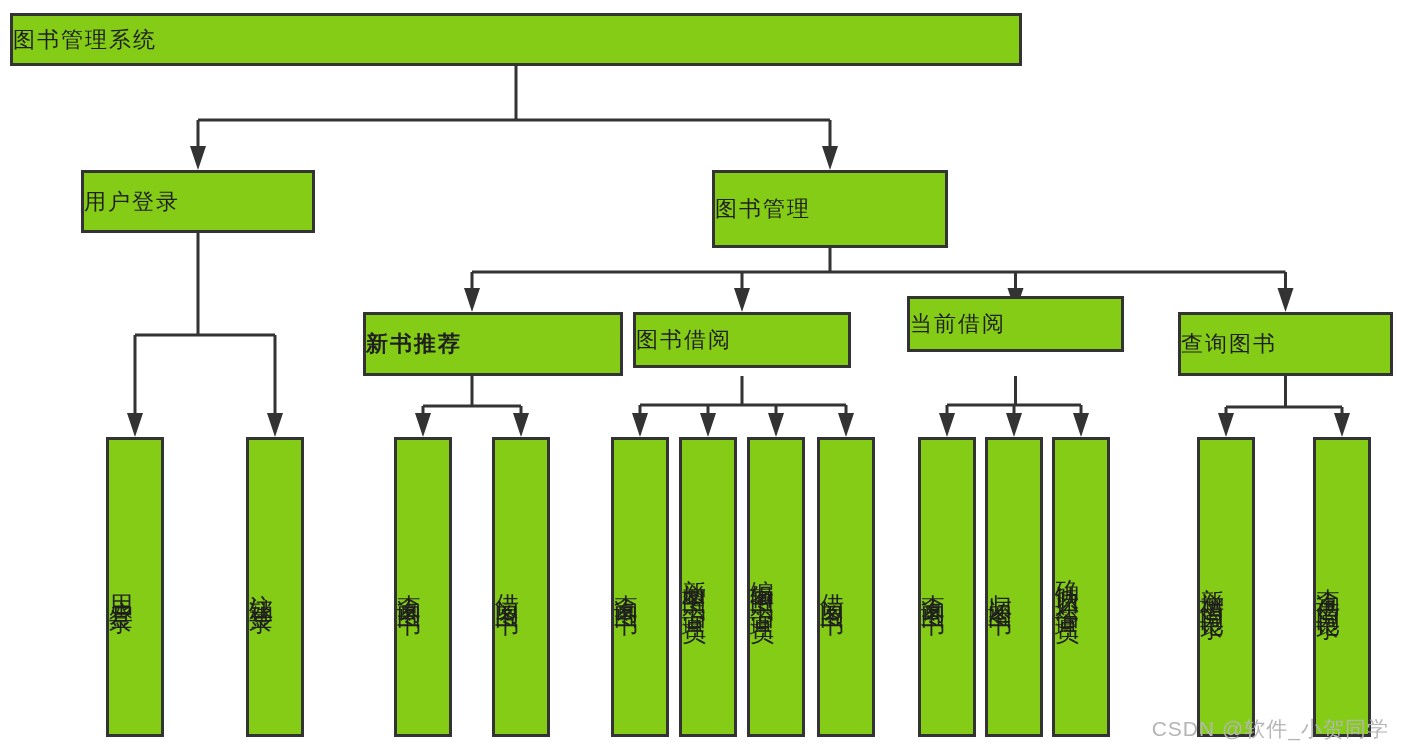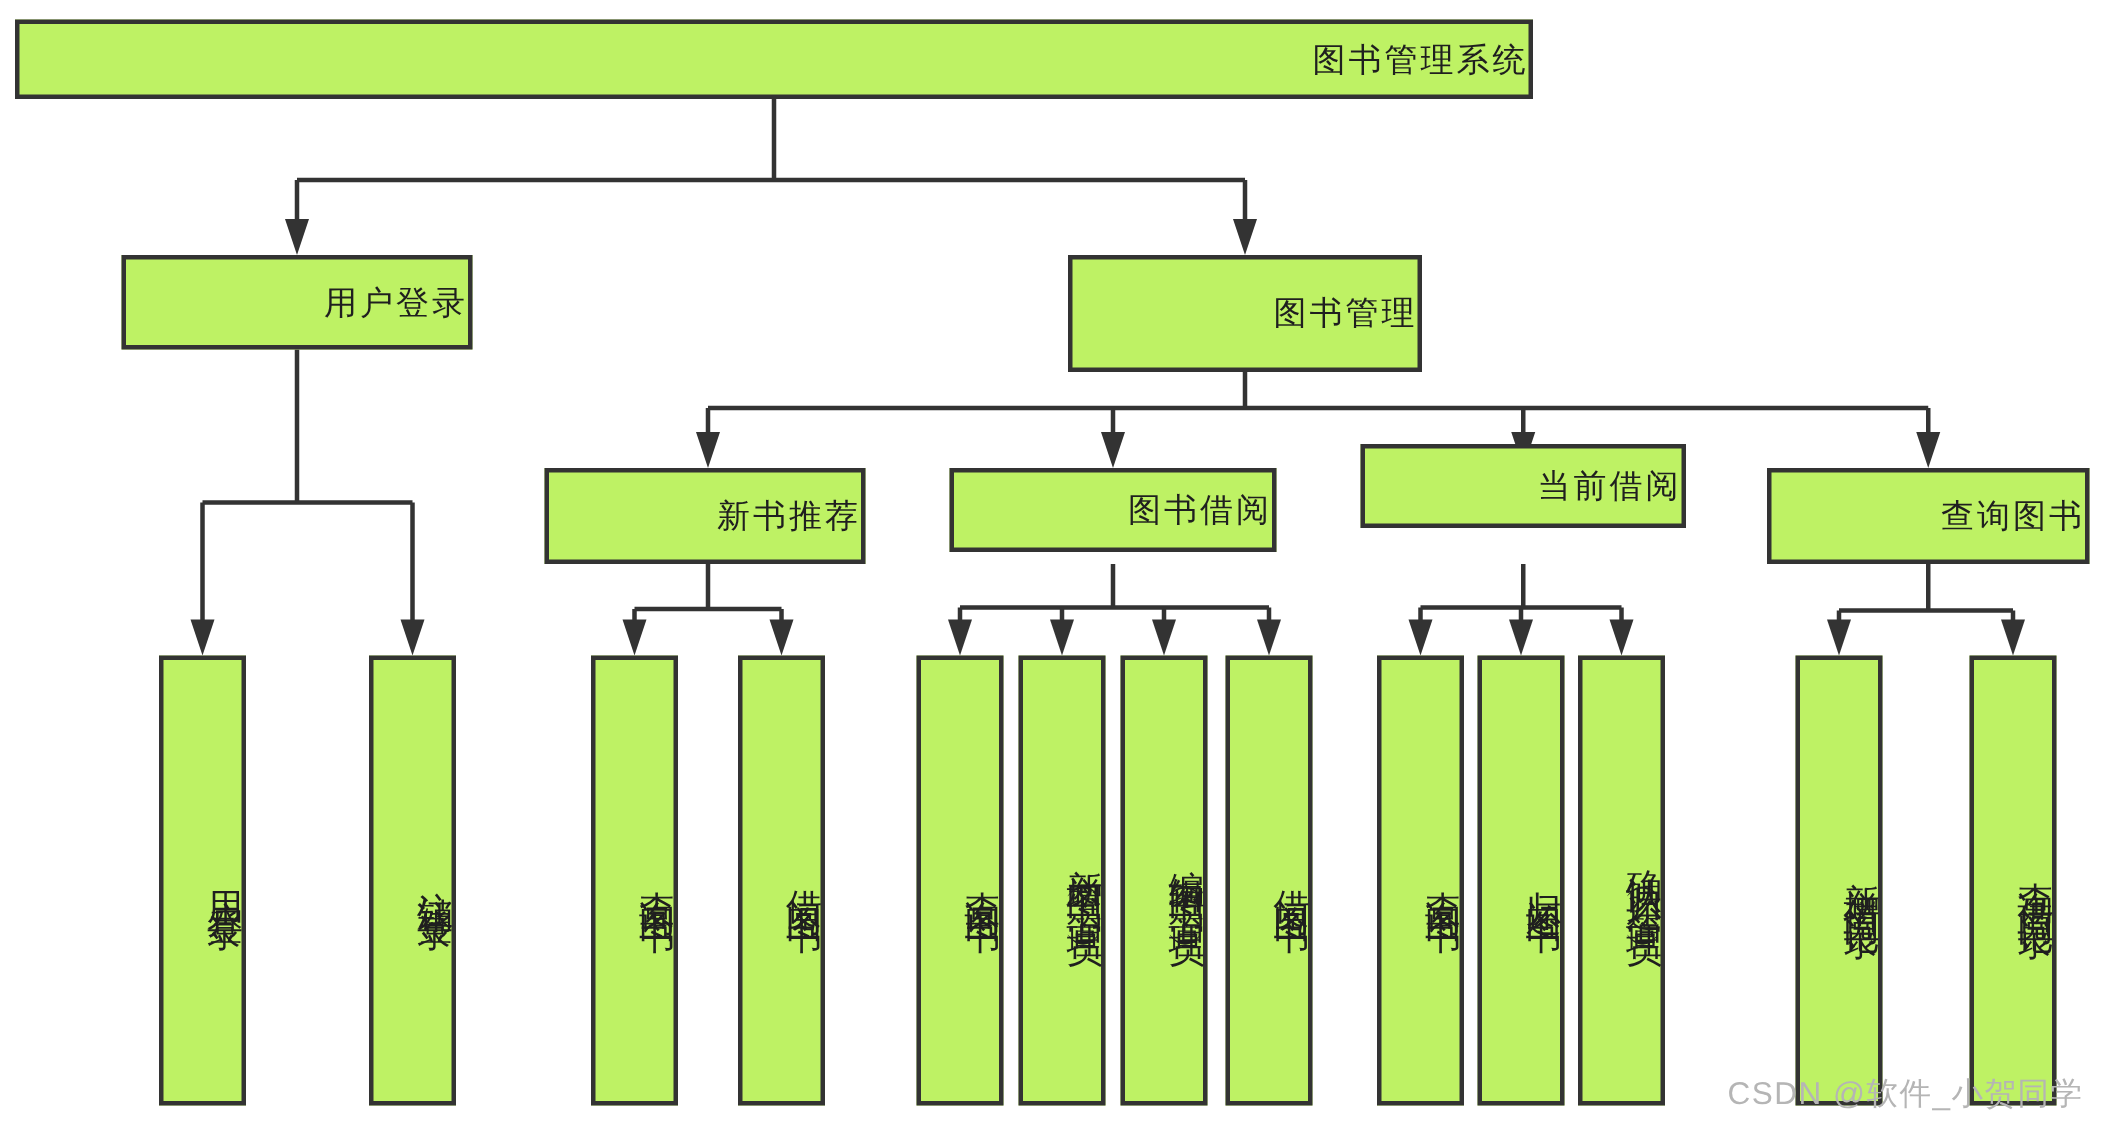--- a/index.html
+++ b/index.html
@@ -17,25 +17,25 @@
   }
   #connector-svg {
     position: absolute;
     left: 0;
     top: 0;
     z-index: 1;
   }
   .node {
     position: absolute;
     box-sizing: border-box;
-    background: #bef264;
+    background: #84cc16;
     border: 3px solid var(--line-color, #333333);
     display: flex;
     align-items: center;
-    justify-content: flex-end;
+    justify-content: flex-start;
     z-index: 2;
     color: var(--text-color, #1f1f1f);
   }
   .node.h span {
     font-size: 22px;
     letter-spacing: 2px;
     white-space: nowrap;
   }
   .node.v span {
     writing-mode: vertical-rl;
@@ -85,21 +85,21 @@
   <div id="watermark">CSDN @软件_小贺同学</div>
 <div class="node h" style="left: 10px; top: 13px; width: 1012px; height: 53px;">
       <span>图书管理系统</span>
     </div>
     <div class="node h" style="left: 81px; top: 170px; width: 234px; height: 63px;">
       <span>用户登录</span>
     </div>
     <div class="node h" style="left: 712px; top: 170px; width: 236px; height: 78px;">
       <span>图书管理</span>
     </div>
-    <div class="node h" style="left: 363px; top: 312px; width: 214px; height: 64px;">
+    <div class="node h" style="left: 363px; top: 312px; width: 260px; height: 64px; font-weight: bold;">
       <span>新书推荐</span>
     </div>
     <div class="node h" style="left: 633px; top: 312px; width: 218px; height: 56px;">
       <span>图书借阅</span>
     </div>
     <div class="node h" style="left: 907px; top: 296px; width: 217px; height: 56px;">
       <span>当前借阅</span>
     </div>
     <div class="node h" style="left: 1178px; top: 312px; width: 215px; height: 64px;">
       <span>查询图书</span>

